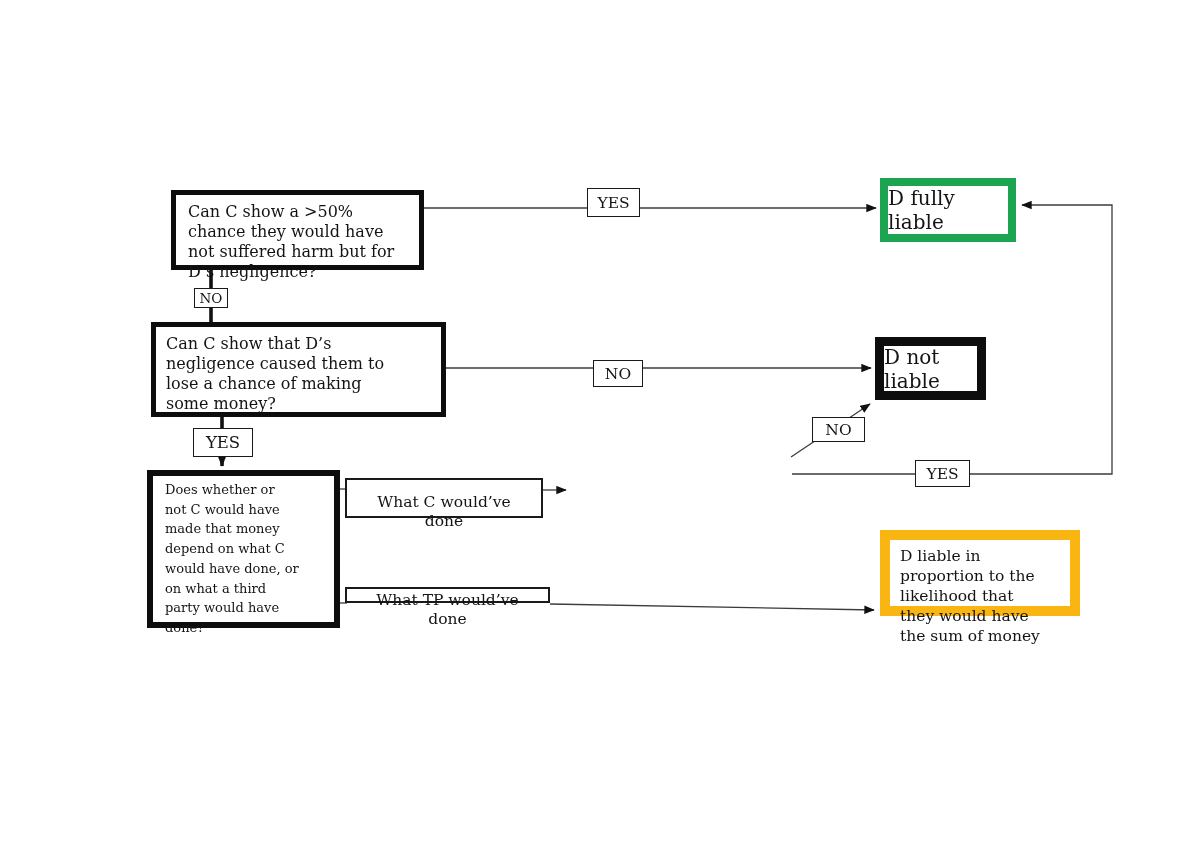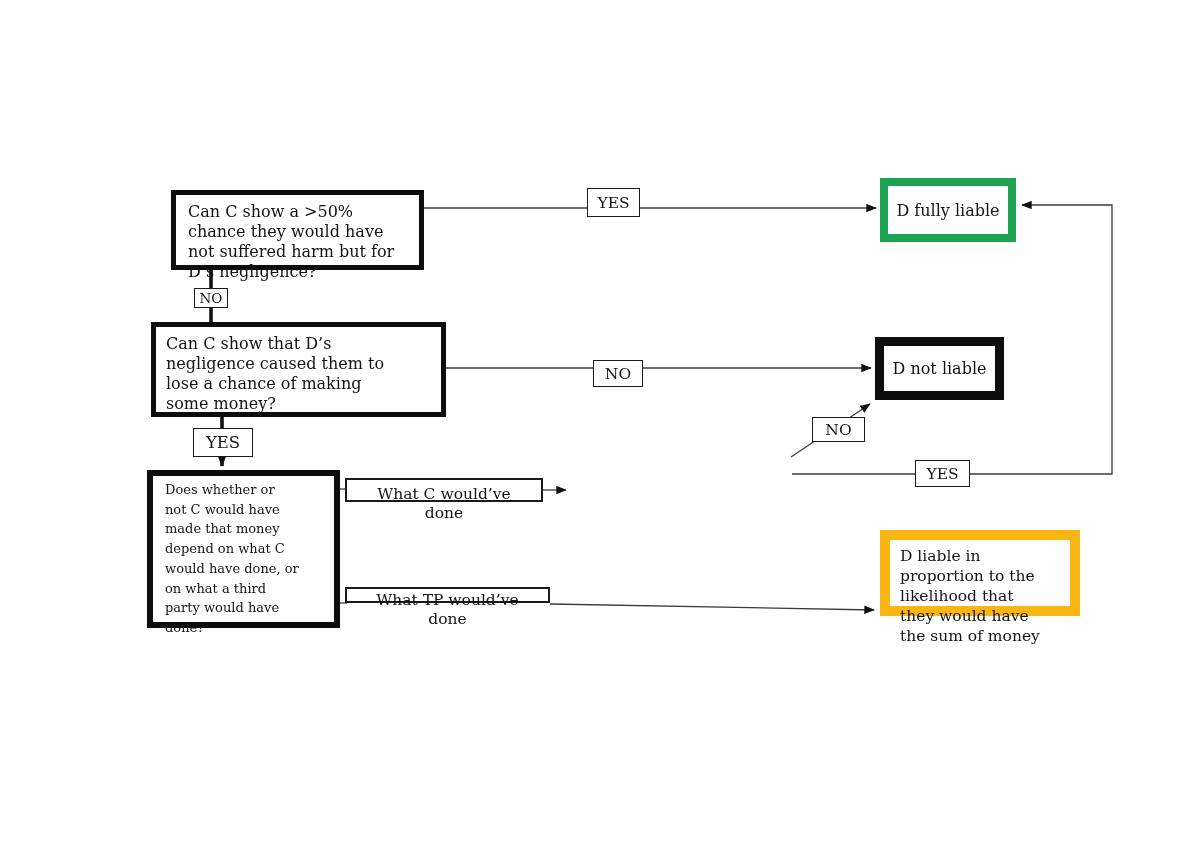--- a/index.html
+++ b/index.html
@@ -37,31 +37,31 @@
     border:1.5px solid #1a1a1a;
     display:flex;align-items:center;justify-content:center;
     font-size:15.5px;
     color:#141414;
   }
   .outcome{
     position:absolute;
     box-sizing:border-box;
     background:#ffffff;
     display:flex;align-items:center;justify-content:center;
-    font-size:16px;
+    font-size:20px;
     color:#141414;
   }
   #node-q1{left:140px;top:190px;width:253px;height:80px;padding:7px 8px 0 12px;}
   #node-q2{left:120px;top:322px;width:295px;height:95px;padding:7px 8px 0 10px;border-width:5px;}
   #node-q3{left:116px;top:470px;width:193px;height:158px;padding:4px 6px 0 12px;border-width:6px;font-size:13px;line-height:19.7px;}
   #node-q4{left:570px;top:455px;width:222px;height:120px;padding:6px 6px 0 13px;border-width:6px;}
-  #node-what-c{left:345px;top:478px;width:198px;height:24px;border:2px solid #1a1a1a;text-align:center;font-size:15.5px;line-height:19px;padding-top:5px;}
+  #node-what-c{left:345px;top:478px;width:198px;height:40px;border:2px solid #1a1a1a;text-align:center;font-size:15.5px;line-height:19px;padding-top:13px;}
   #node-what-tp{left:345px;top:587px;width:205px;height:16px;border:2px solid #1a1a1a;text-align:center;font-size:15.5px;line-height:19px;padding-top:2px;}
   #node-d-fully{left:880px;top:178px;width:136px;height:64px;border:8px solid var(--green,#1CA450);}
-  #node-d-not{left:875px;top:337px;width:129px;height:63px;border:9px solid #0d0d0d;}
+  #node-d-not{left:875px;top:337px;width:111px;height:63px;border:9px solid #0d0d0d;}
   #node-d-prop{left:880px;top:530px;width:200px;height:86px;border:10px solid var(--orange,#F9B511);display:block;white-space:pre-line;padding:6px 4px 0 10px;font-size:15.5px;line-height:20px;}
   #label-yes-1{left:587px;top:188px;width:53px;height:29px;}
   #label-no-1{left:194px;top:288px;width:34px;height:20px;font-size:13.5px;border-width:1.3px;}
   #label-no-2{left:593px;top:360px;width:50px;height:27px;}
   #label-yes-2{left:193px;top:428px;width:60px;height:29px;font-size:16.5px;}
   #label-no-4{left:812px;top:417px;width:53px;height:25px;}
   #label-yes-4{left:915px;top:460px;width:55px;height:27px;}
 </style>
 </head>
 <body>

